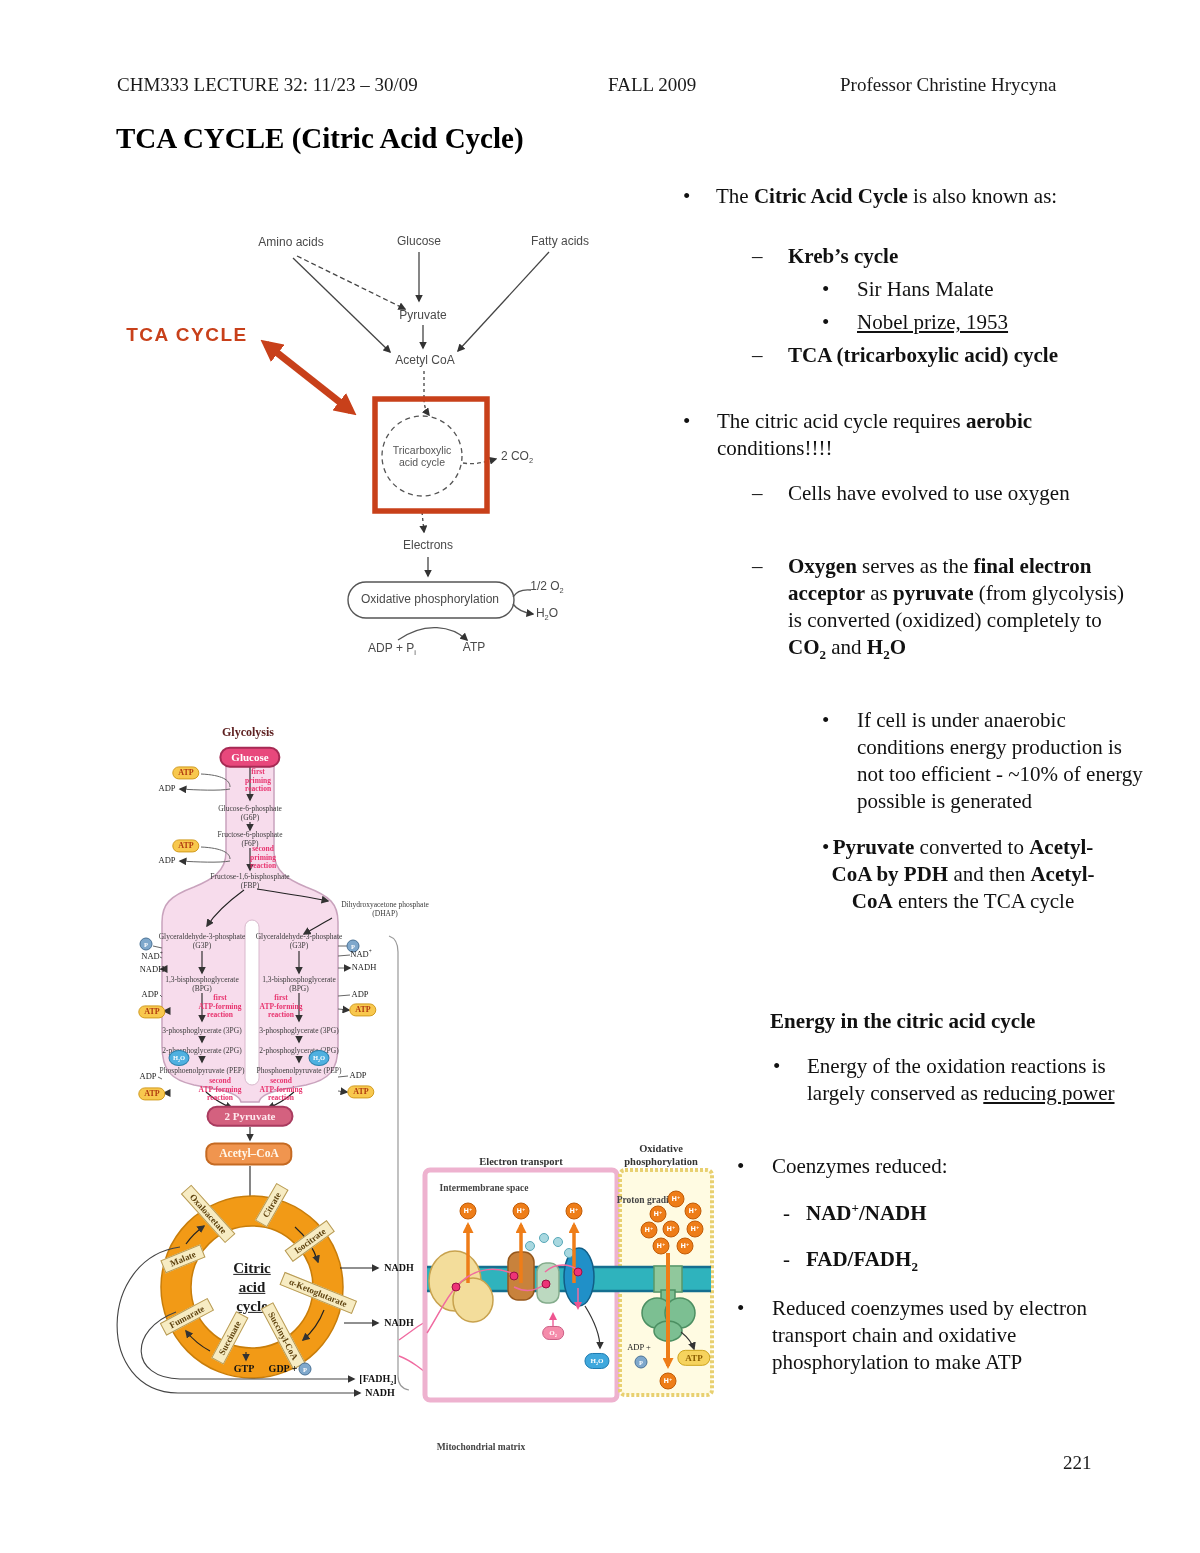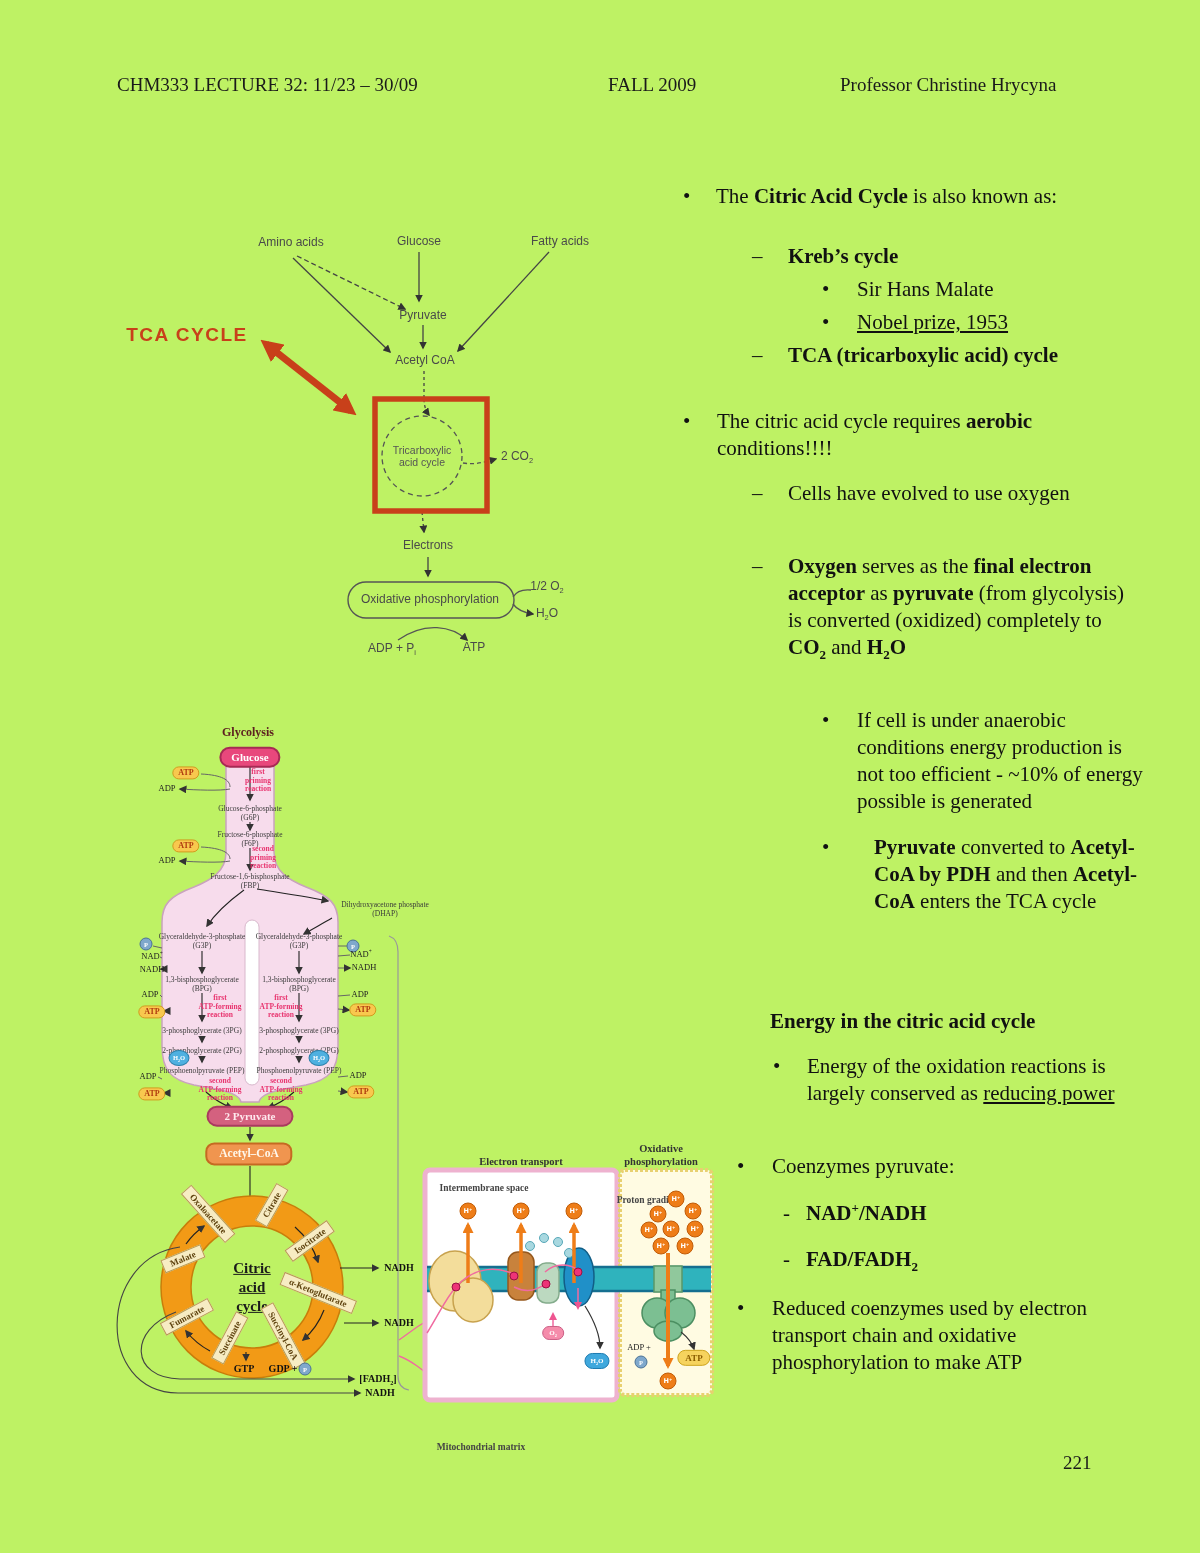--- a/index.html
+++ b/index.html
@@ -1,16 +1,16 @@
 <!DOCTYPE html>
 <html><head>
 <meta charset="utf-8">
 <style>
   html,body{margin:0;padding:0;background:#888;}
-  .page{position:relative;width:1200px;height:1553px;background:#bef264;overflow:hidden;
+  .page{position:relative;width:1200px;height:1553px;background:#ffffff;overflow:hidden;
         font-family:"Liberation Serif","DejaVu Serif",serif;color:#111;}
   .abs{position:absolute;}
   .hdr{font-size:19px;color:#1a1a1a;white-space:nowrap;}
   .title{font-size:29px;font-weight:bold;color:#000;white-space:nowrap;}
   .pagenum{font-size:19px;color:#1a1a1a;}
   svg{position:absolute;left:0;top:0;z-index:1;}
   
   .lbl{position:absolute;z-index:3;transform:translate(-50%,-50%);text-align:center;
        line-height:1.15;white-space:pre-line;font-family:"Liberation Serif","DejaVu Serif",serif;color:#222;}
   .ov{font-family:"Liberation Sans","DejaVu Sans",sans-serif;font-size:12px;color:#4a4a4a;white-space:nowrap;}
@@ -220,20 +220,21 @@
         <ellipse cx="668" cy="1331" rx="14" ry="10"></ellipse>
       </g>
       <line x1="668" y1="1253" x2="668" y2="1366" stroke="#ee7d18" stroke-width="4" marker-end="url(#mO)"></line>
       <path d="M681,1332 C691,1340 693,1346 694,1349" fill="none" stroke="#333" stroke-width="1.1" marker-end="url(#mB)"></path>
     </g>
   </svg>
 
   <div class="abs hdr" style="left:117px;top:74px;">CHM333 LECTURE 32:  11/23 – 30/09</div>
   <div class="abs hdr" style="left:608px;top:74px;">FALL 2009</div>
   <div class="abs hdr" style="left:840px;top:74px;">Professor Christine Hrycyna</div>
+  <div class="abs title" style="left:116px;top:122px;">TCA CYCLE (Citric Acid Cycle)</div>
   <div class="abs pagenum" style="left:1063px;top:1452px;">221</div>
 
   <div id="labels">
       <div class="lbl ov" style="left: 291px; top: 243px; transform: translate(-50%, -50%);">Amino acids</div>
       <div class="lbl ov" style="left: 419px; top: 242px; transform: translate(-50%, -50%);">Glucose</div>
       <div class="lbl ov" style="left: 560px; top: 242px; transform: translate(-50%, -50%);">Fatty acids</div>
       <div class="lbl ov" style="left: 423px; top: 316px; transform: translate(-50%, -50%);">Pyruvate</div>
       <div class="lbl ov" style="left: 425px; top: 361px; transform: translate(-50%, -50%);">Acetyl CoA</div>
       <div class="lbl ov" style="left: 517px; top: 457px; transform: translate(-50%, -50%);"><span>2 CO</span><sub>2</sub></div>
       <div class="lbl ov" style="left: 428px; top: 546px; transform: translate(-50%, -50%);">Electrons</div>
@@ -366,26 +367,26 @@
       <div class="b-body" style="left: 788px; top: 342px; width: 350px;"><span class="b">TCA (tricarboxylic acid) cycle</span></div>
       <div class="b-marker" style="left: 683px; top: 408px;">•</div>
       <div class="b-body" style="left: 717px; top: 408px; width: 410px;"><span>The citric acid cycle requires </span><span class="b">aerobic</span><span> conditions!!!!</span></div>
       <div class="b-marker" style="left: 752px; top: 480px;">–</div>
       <div class="b-body" style="left: 788px; top: 480px; width: 300px;"><span>Cells have evolved to use oxygen</span></div>
       <div class="b-marker" style="left: 752px; top: 553px;">–</div>
       <div class="b-body" style="left: 788px; top: 553px; width: 352px;"><span class="b">Oxygen</span><span> serves as the </span><span class="b">final electron acceptor</span><span> as </span><span class="b">pyruvate</span><span> (from glycolysis) is converted (oxidized) completely to </span><span class="b">CO</span><sub class="b">2</sub><span> and </span><span class="b">H</span><sub class="b">2</sub><span class="b">O</span></div>
       <div class="b-marker" style="left: 822px; top: 707px;">•</div>
       <div class="b-body" style="left: 857px; top: 707px; width: 290px;"><span>If cell is under anaerobic conditions energy production is not too efficient - ~10% of energy possible is generated</span></div>
       <div class="b-marker" style="left: 822px; top: 834px;">•</div>
-      <div class="b-body" style="left: 874px; top: 834px; width: 290px;"><span class="b">Pyruvate</span><span> converted to </span><span class="b">Acetyl-CoA by PDH</span><span> and then </span><span class="b">Acetyl-CoA</span><span> enters the TCA cycle</span></div>
+      <div class="b-body" style="left: 818px; top: 834px; width: 290px; text-align: center;"><span class="b">Pyruvate</span><span> converted to </span><span class="b">Acetyl-CoA by PDH</span><span> and then </span><span class="b">Acetyl-CoA</span><span> enters the TCA cycle</span></div>
       <div class="b-body heading" style="left: 770px; top: 1008px; width: 380px;"><span class="b">Energy in the citric acid cycle</span></div>
       <div class="b-marker" style="left: 773px; top: 1053px;">•</div>
       <div class="b-body" style="left: 807px; top: 1053px; width: 330px;"><span>Energy of the oxidation reactions is largely conserved as </span><span class="u">reducing power</span></div>
       <div class="b-marker" style="left: 737px; top: 1153px;">•</div>
-      <div class="b-body" style="left: 772px; top: 1153px; width: 365px;"><span>Coenzymes pyruvate:</span></div>
+      <div class="b-body" style="left: 772px; top: 1153px; width: 365px;"><span>Coenzymes reduced:</span></div>
       <div class="b-marker" style="left: 783px; top: 1200px;">-</div>
       <div class="b-body" style="left: 806px; top: 1200px; width: 320px;"><span class="b">NAD</span><sup class="b">+</sup><span class="b">/NADH</span></div>
       <div class="b-marker" style="left: 783px; top: 1246px;">-</div>
       <div class="b-body" style="left: 806px; top: 1246px; width: 320px;"><span class="b">FAD/FADH</span><sub class="b">2</sub></div>
       <div class="b-marker" style="left: 737px; top: 1295px;">•</div>
       <div class="b-body" style="left: 772px; top: 1295px; width: 360px;"><span>Reduced coenzymes used by electron transport chain and oxidative phosphorylation to make ATP</span></div>
     </div>
 
 </div>
 

